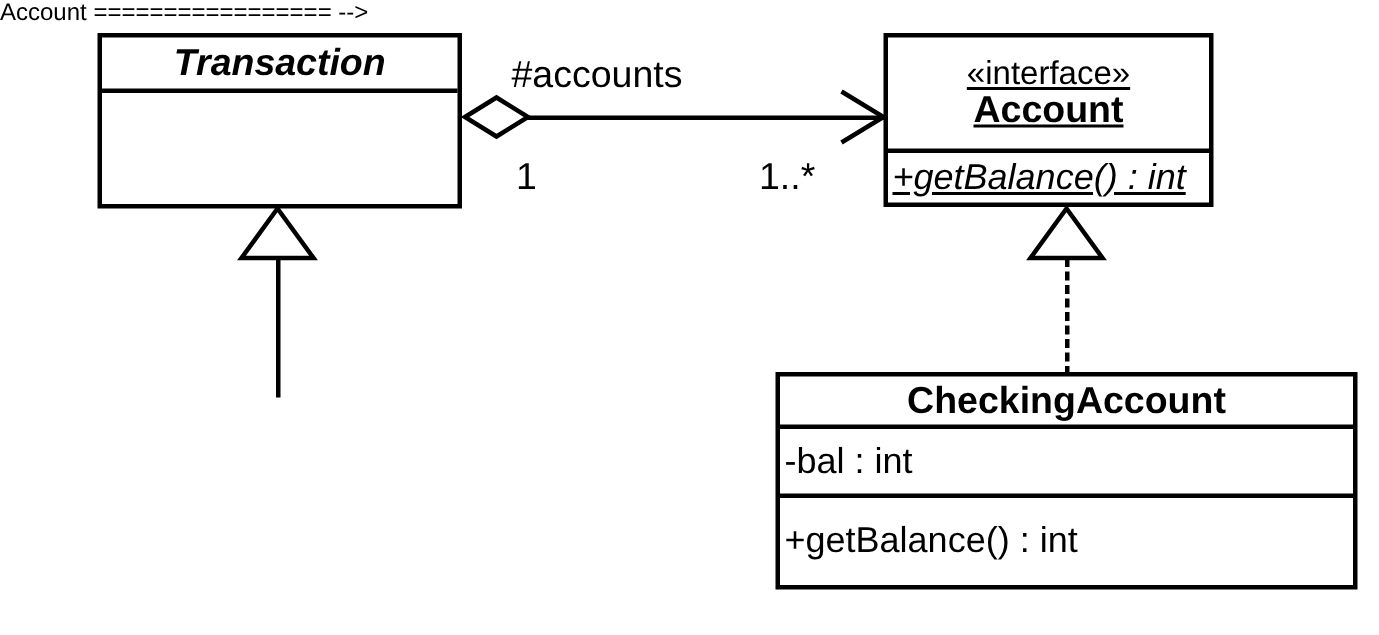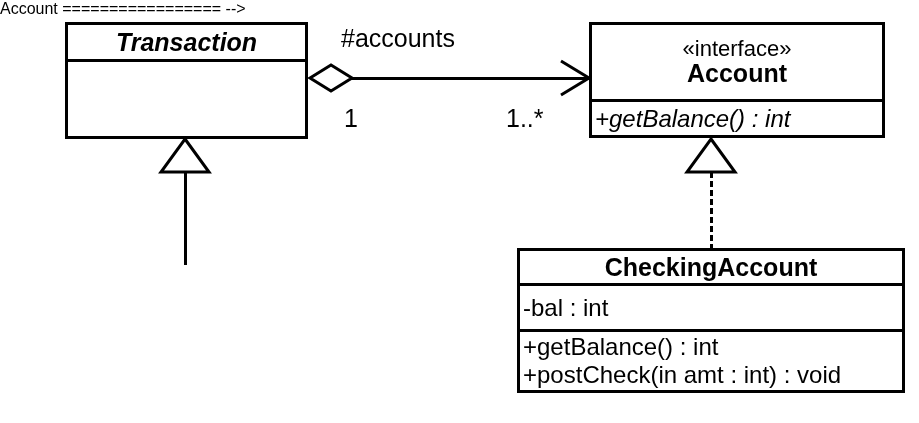--- a/index.html
+++ b/index.html
@@ -101,21 +101,21 @@
 
   
   <div class="uml-class" style="left:65px; top:22px; width:243px; height:117px;">
     <div class="compartment name-compartment" style="height:34px;">
       <div class="class-name italic">Transaction</div>
     </div>
     <div class="compartment divider-top" style="height:37px;"></div>
   </div>
 
   
-  <div class="uml-class" style="left:589px; top:22px; width:296px; height:116px;">
+  <div class="uml-class" style="left:589px; top:22px; width:220px; height:116px;text-decoration:underline;">
     <div class="compartment name-compartment" style="height:74px;">
       <div class="stereotype">«interface»</div>
       <div class="class-name">Account</div>
     </div>
     <div class="compartment divider-top" style="height:36px;">
       <div class="member italic">+getBalance() : int</div>
     </div>
   </div>
 
   
@@ -123,36 +123,35 @@
   
   <div class="uml-class" style="left:517px; top:248px; width:388px; height:145px;">
     <div class="compartment name-compartment" style="height:34px;">
       <div class="class-name">CheckingAccount</div>
     </div>
     <div class="compartment divider-top" style="height:48px;">
       <div class="member">-bal : int</div>
     </div>
     <div class="compartment divider-top" style="height:65px;">
       <div class="member">+getBalance() : int</div>
-      <div class="member">+postCheck(in amt : int) : void</div>
     </div>
   </div>
 
    Account ================= --&gt;
   <div class="edge-line horizontal" style="left:340px; top:77px; width:250px;"></div>
 
   <svg class="svg-marker" width="48" height="34" style="left:307px; top:61px;">
     <polygon points="3,17 24,4 45,17 24,30" fill="#ffffff" stroke="#000000" stroke-width="3" stroke-linejoin="miter"></polygon>
   </svg>
 
   <svg class="svg-marker" width="34" height="40" style="left:558px; top:58px;">
     <polyline points="3,3 31,20 3,37" fill="none" stroke="#000000" stroke-width="3" stroke-linecap="butt" stroke-linejoin="miter"></polyline>
   </svg>
 
-  <div class="edge-label" style="left:341px; top:26px;">#accounts</div>
+  <div class="edge-label" style="left:341px; top:38px;">#accounts</div>
   <div class="edge-label" style="left:344px; top:106px;">1</div>
   <div class="edge-label" style="left:506px; top:106px;">1..*</div>
 
   
   <div class="edge-line vertical" style="left:184px; top:172px; height:93px;"></div>
 
   <svg class="svg-marker" width="56" height="40" style="left:158px; top:136px;">
     <polygon points="27,3 51,36 3,36" fill="#ffffff" stroke="#000000" stroke-width="3" stroke-linejoin="miter"></polygon>
   </svg>
 

